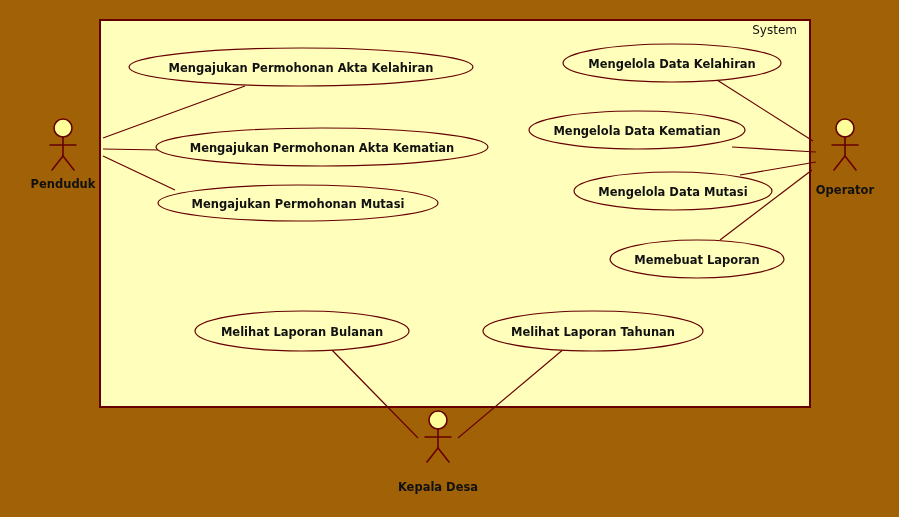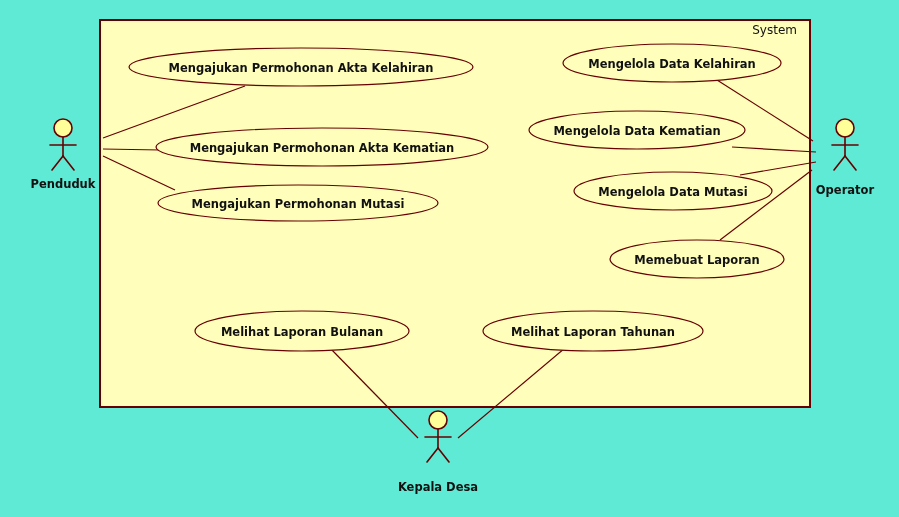--- a/index.html
+++ b/index.html
@@ -10,21 +10,21 @@
   body {
     width: 899px;
     height: 517px;
     font-family: "DejaVu Sans", "Liberation Sans", sans-serif;
     overflow: hidden;
   }
   #diagram-root {
     position: relative;
     width: 899px;
     height: 517px;
-    background: #5eead4;
+    background: #a16207;
   }
   svg#uc-svg {
     position: absolute;
     left: 0;
     top: 0;
     width: 899px;
     height: 517px;
     display: block;
   }
   .sys-boundary {

